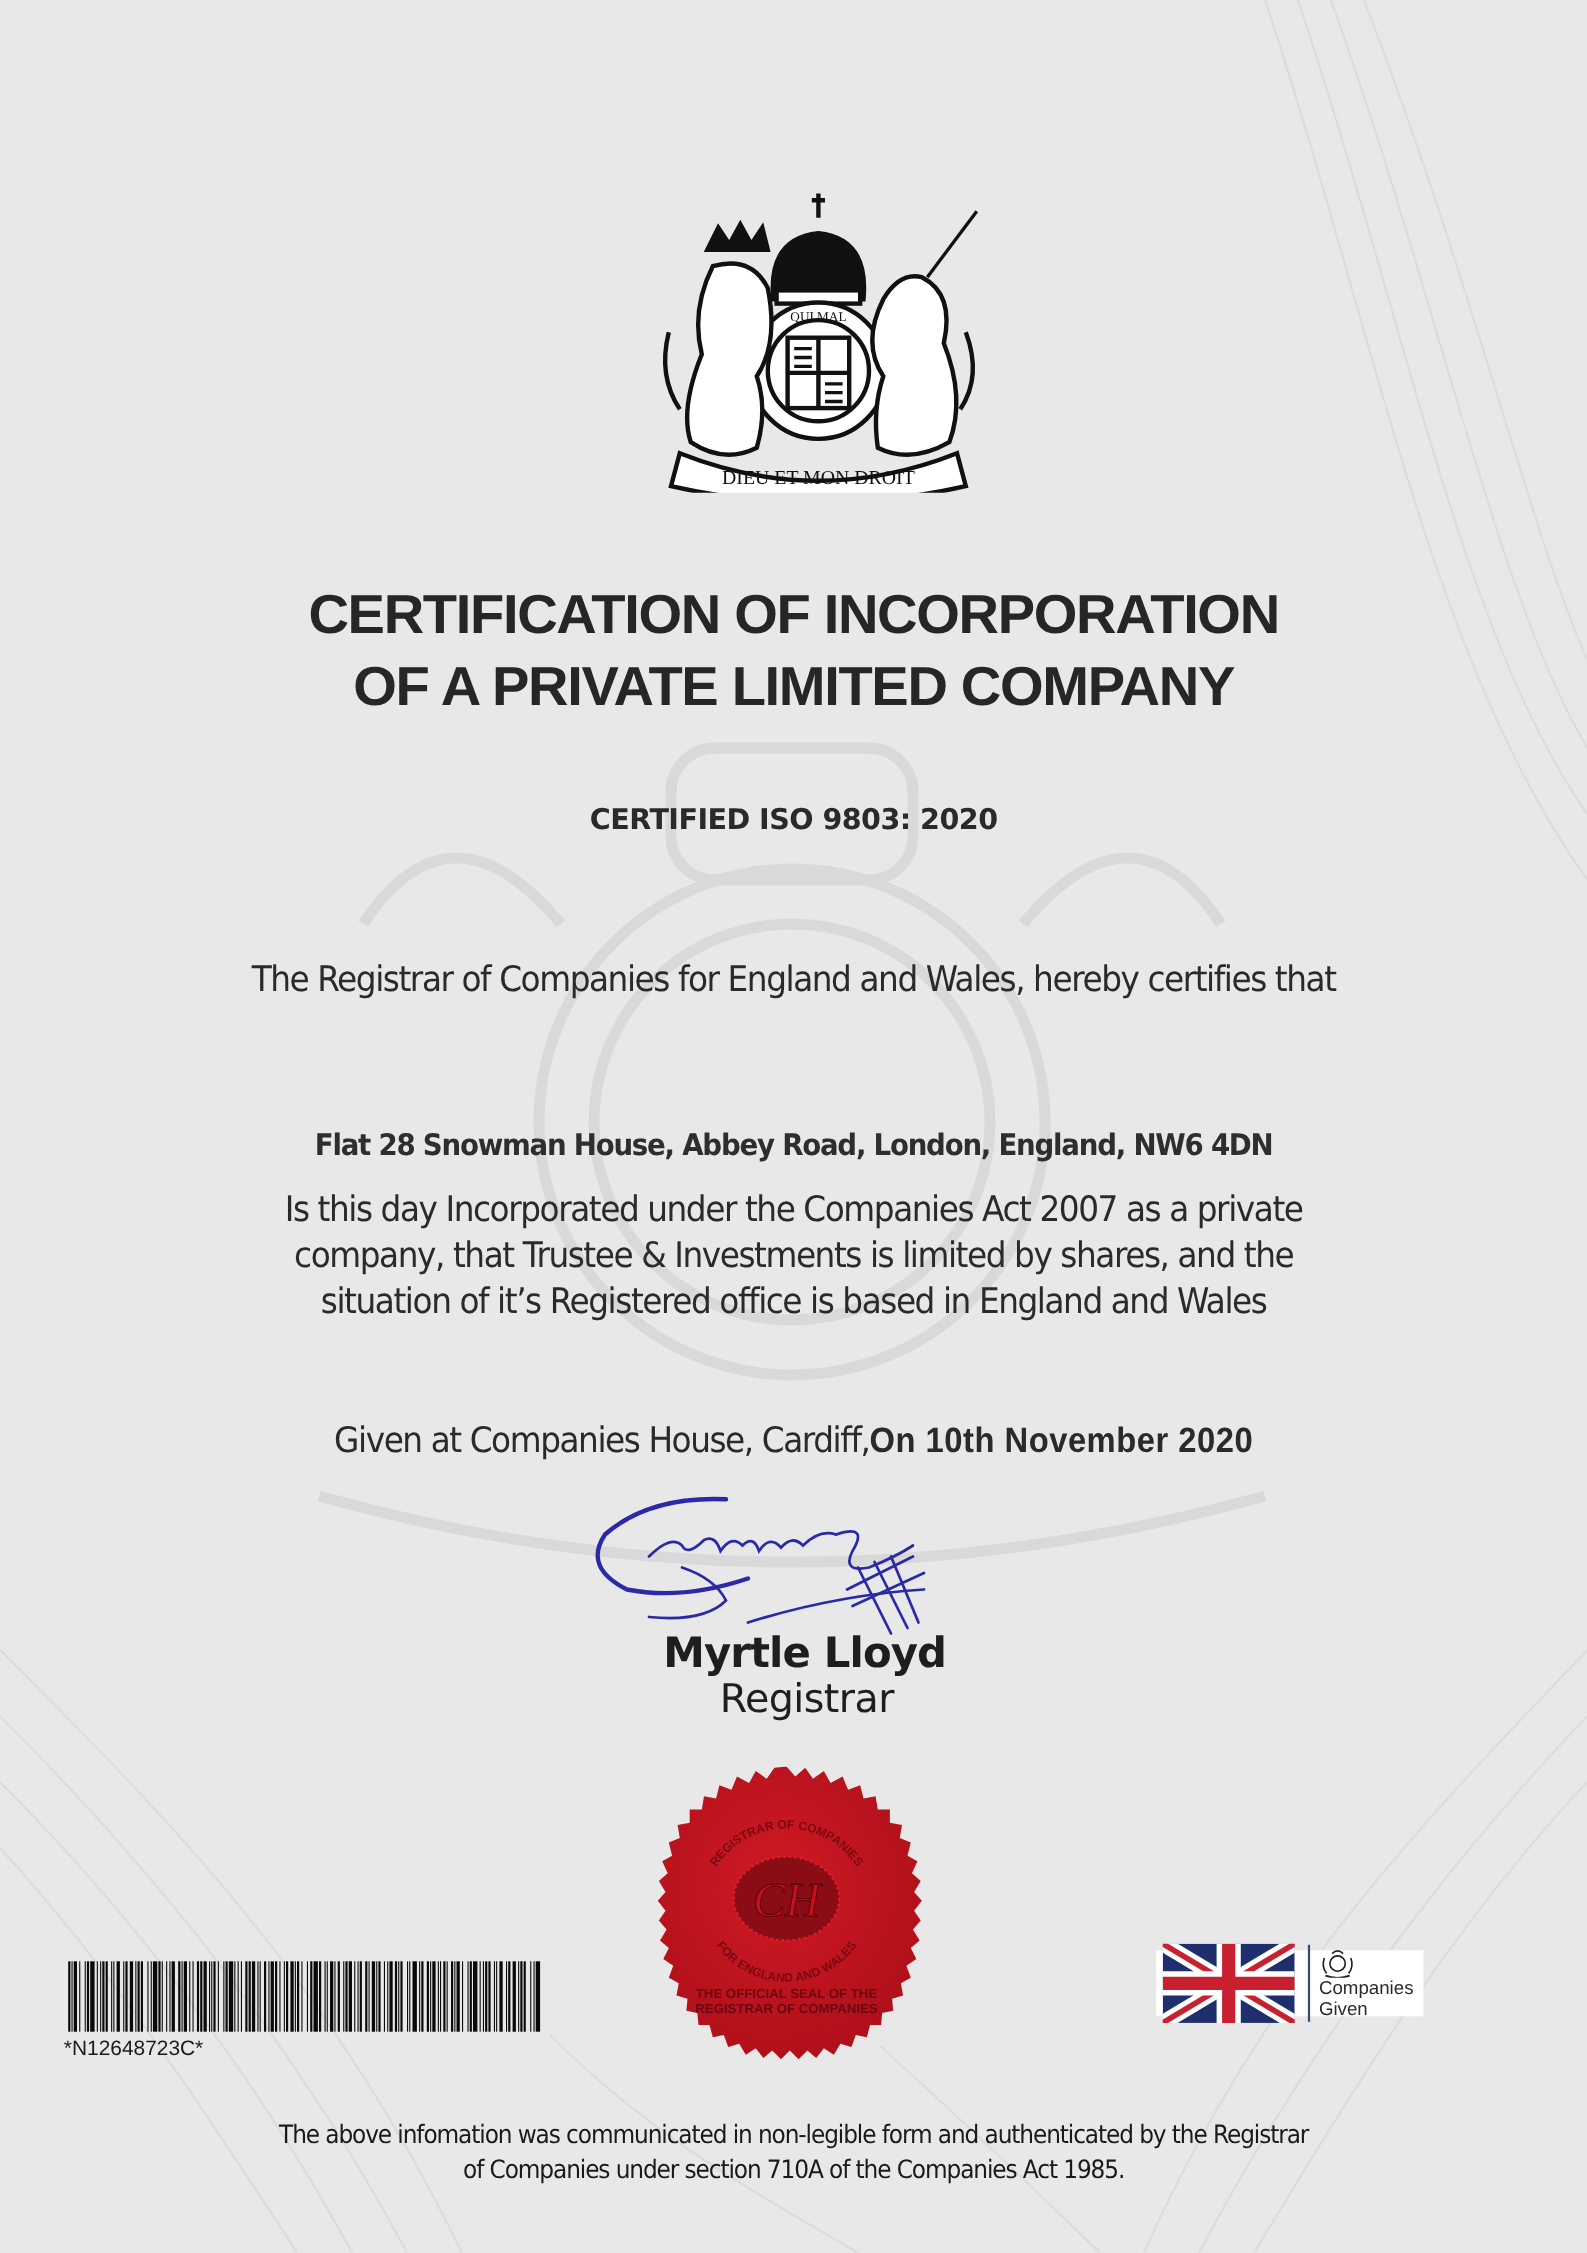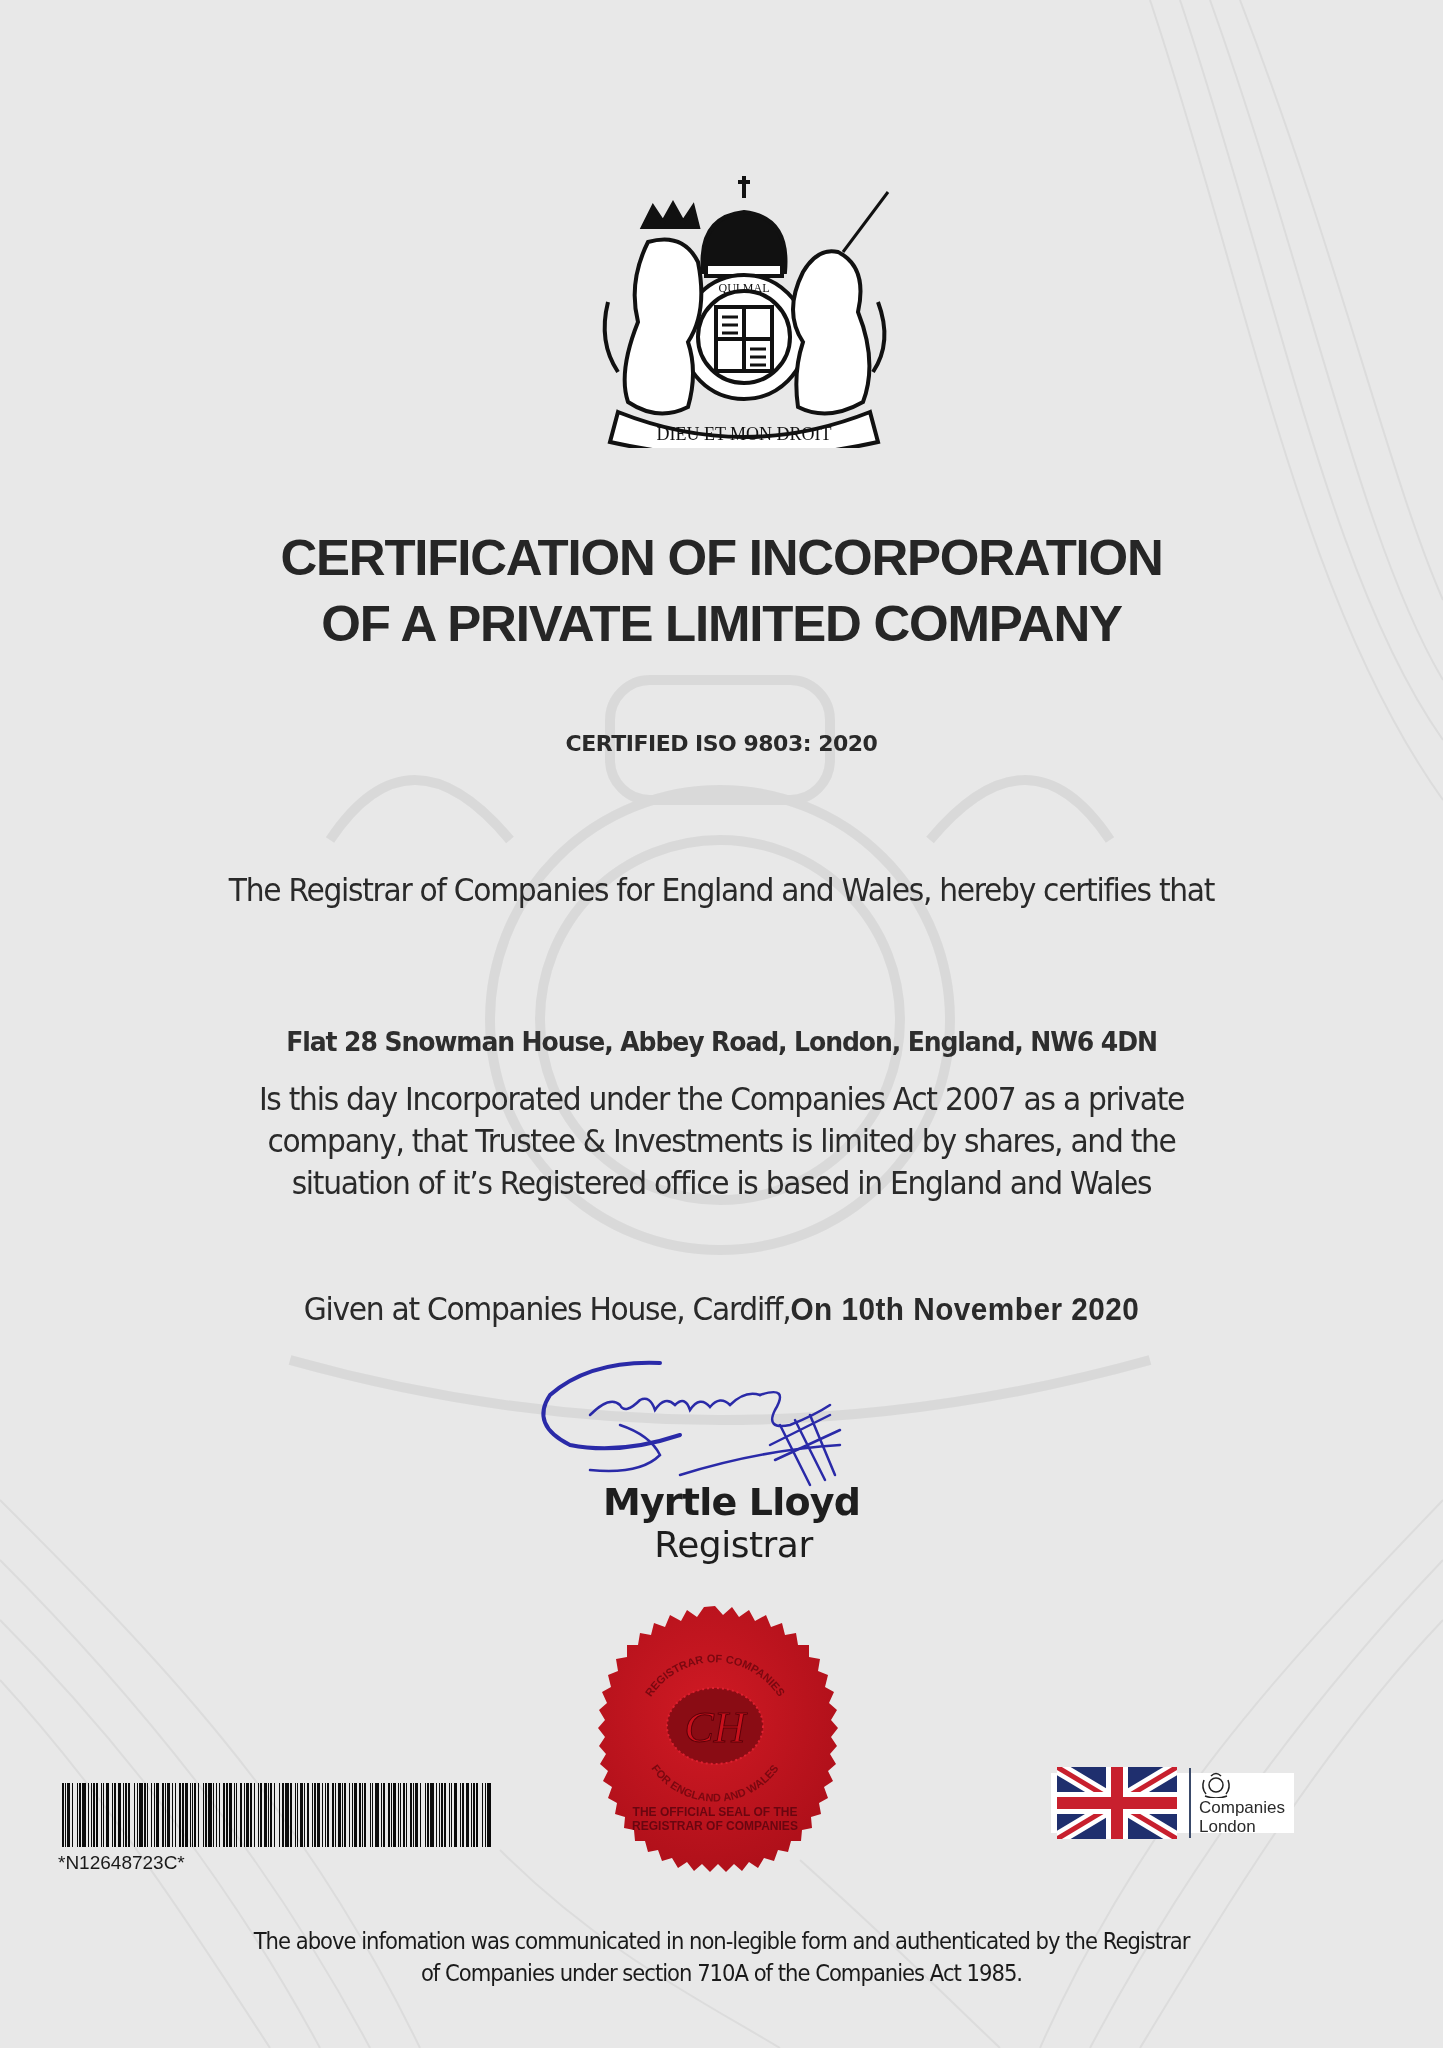--- a/index.html
+++ b/index.html
@@ -18,21 +18,21 @@
 
     .title {
       position: absolute; left: 0; width: 1443px; top: 525px;
       text-align: center; font-family: "Liberation Sans", sans-serif;
       font-weight: 900; font-size: 50px; line-height: 66px;
       letter-spacing: -1.2px; color: #262626;
       transform: scaleX(1.02);
     }
     .iso {
       position: absolute; left: 0; width: 1443px; top: 731px;
-      text-align: center; font-weight: 700; font-size: 22px; color: #2a2a2a;
+      text-align: center; font-weight: 700; font-size: 26px; color: #2a2a2a;
       font-family: "DejaVu Sans", sans-serif; letter-spacing: -0.5px;
     }
     .registrar-line {
       position: absolute; left: 0; width: 1443px; top: 871px;
       text-align: center; font-size: 32px; color: #2a2a2a;
       font-family: "DejaVu Sans", sans-serif; letter-spacing: -1.4px;
       transform: scaleX(0.93);
     }
     .company-name {
       position: absolute; left: 420px; top: 966px;
@@ -357,21 +357,21 @@
     <div class="ch-right">
       <svg class="ch-crest" viewBox="0 0 34 28">
         <g fill="none" stroke="#222" stroke-width="1.5">
           <circle cx="17" cy="15" r="7"></circle>
           <path d="M12 6 Q17 1 22 6"></path>
           <path d="M5 10 Q2 18 7 24 M29 10 Q32 18 27 24"></path>
           <path d="M6 26 Q17 30 28 26"></path>
         </g>
       </svg>
       <div class="ch-text">Companies</div>
-      <div class="ch-text">London</div>
+      <div class="ch-text">Given</div>
     </div>
   </div>
 
   <div class="footer">
     <div>The  above infomation was communicated in non-legible form and authenticated by the Registrar</div>
     <div>of Companies under section 710A of the Companies Act 1985.</div>
   </div>
 
 </div>
 

